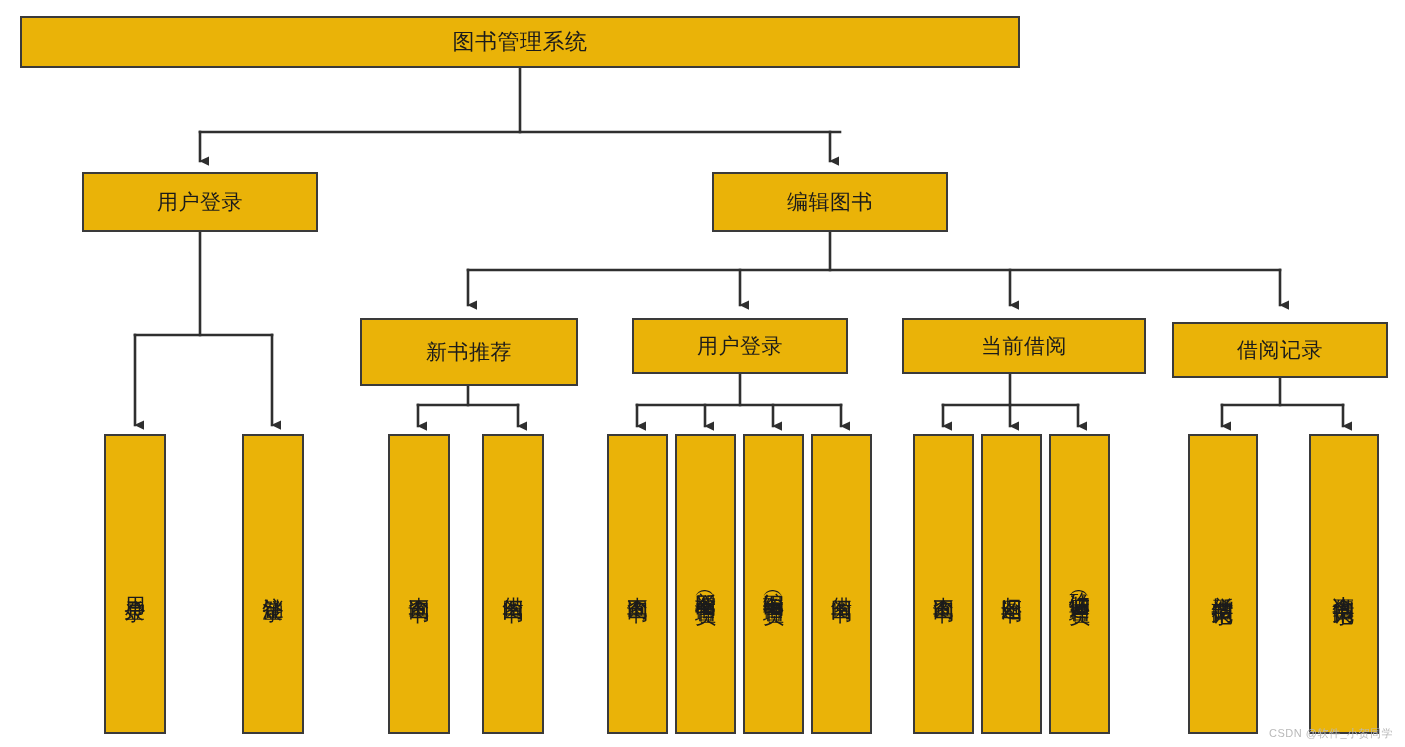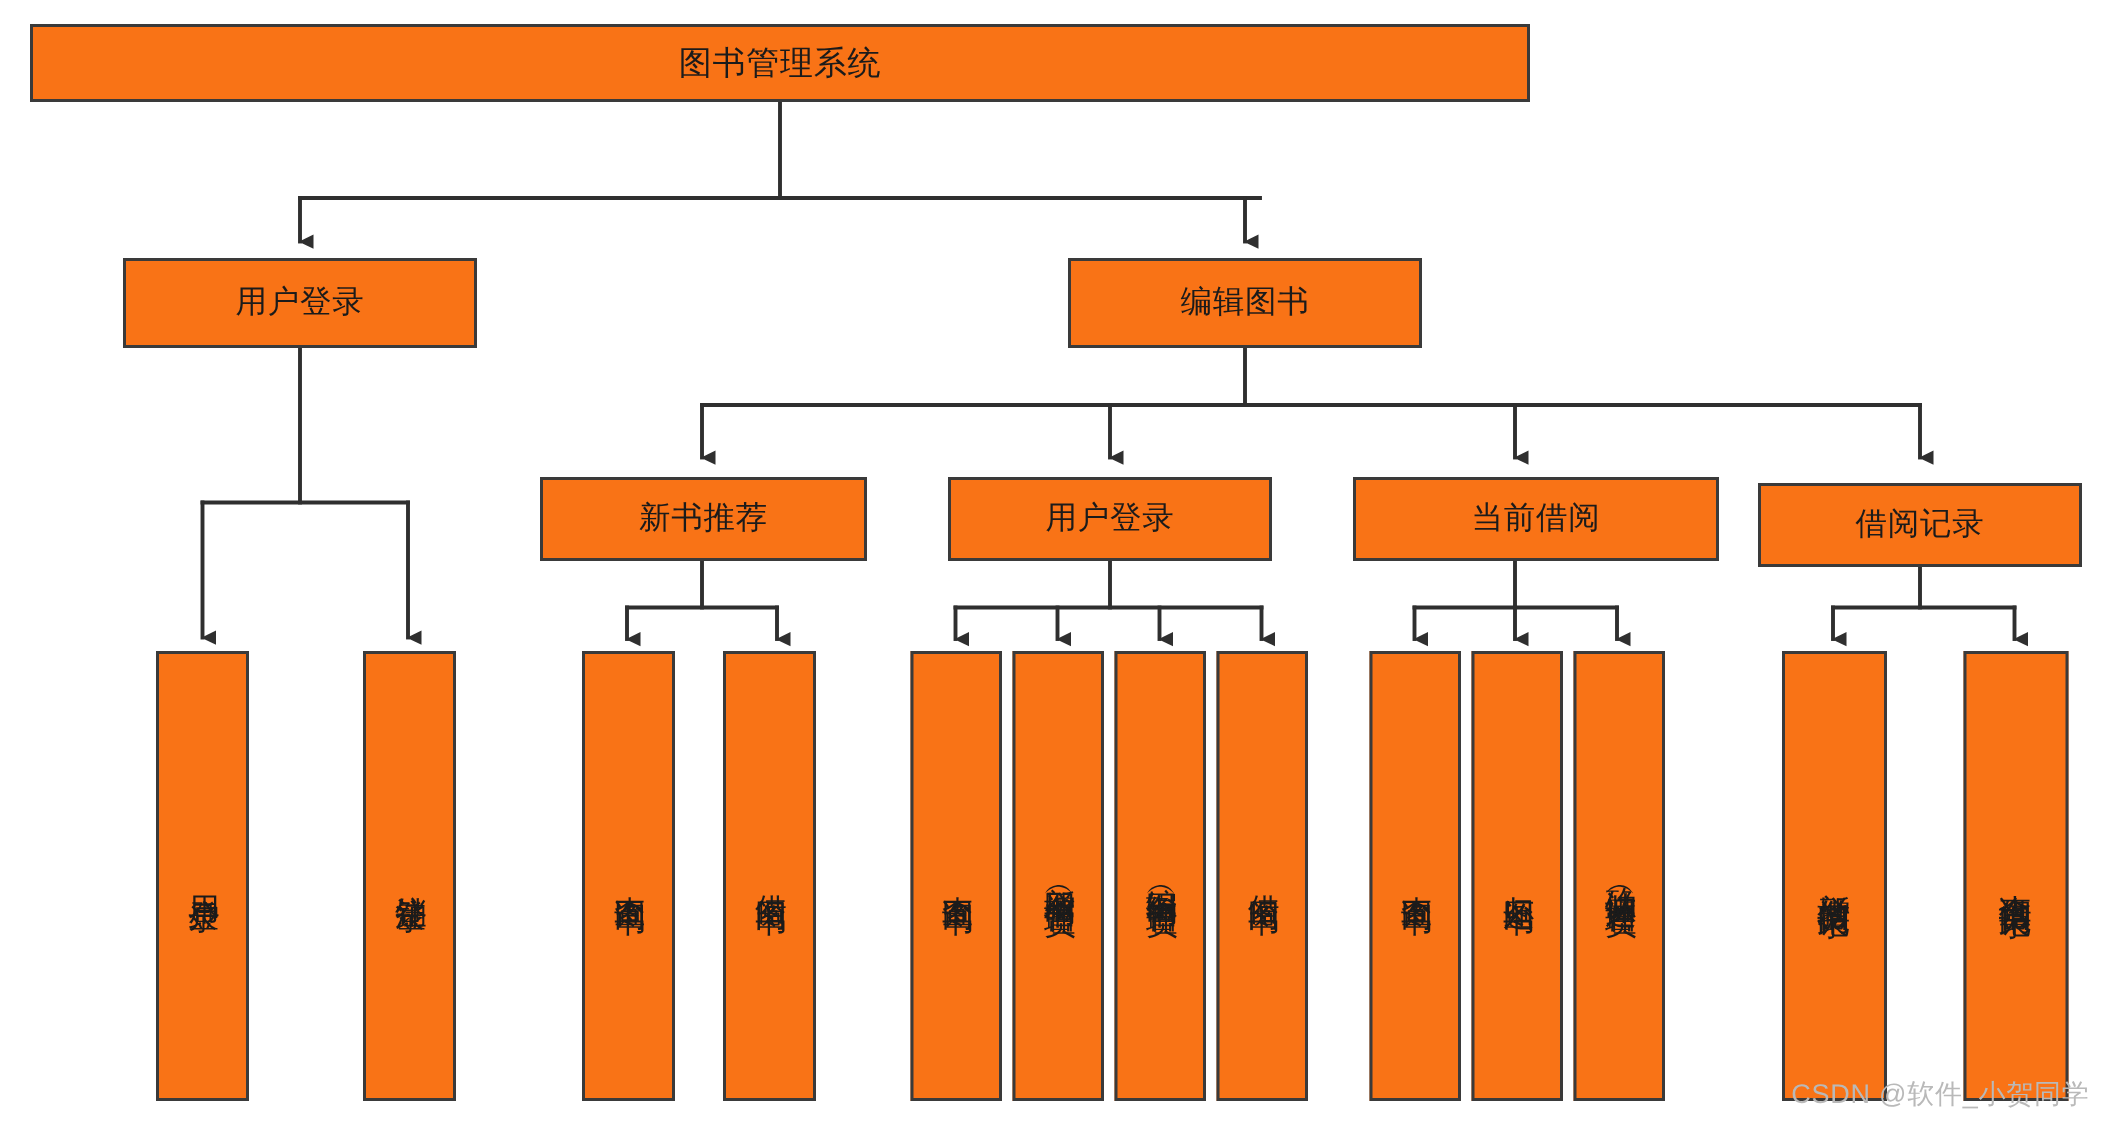--- a/index.html
+++ b/index.html
@@ -21,21 +21,21 @@
     position: absolute;
     left: 0;
     top: 0;
     width: 1405px;
     height: 747px;
     pointer-events: none;
   }
   .node {
     position: absolute;
     box-sizing: border-box;
-    background: #f97316;
+    background: #eab308;
     border: 2.5px solid #3a3a3a;
     display: flex;
     align-items: center;
     justify-content: center;
     color: #1b1b1b;
     z-index: 2;
   }
   .node .label {
     display: block;
     text-align: center;
@@ -65,21 +65,21 @@
     white-space: nowrap;
     max-height: 100%;
   }
   .node.v.wide .label {
     font-size: 22px;
   }
   .watermark {
     position: absolute;
     right: 12px;
     bottom: 6px;
-    font-size: 18px;
+    font-size: 11px;
     color: #b9b9b9;
     letter-spacing: 0.5px;
     z-index: 3;
     white-space: nowrap;
   }
 </style>
 </head>
 <body>
 
 <div id="canvas">
@@ -138,21 +138,21 @@
     <span class="label">图书管理系统</span>
   </div>
 
   <div class="node h" style="left:82px; top:172px; width:236px; height:60px;">
     <span class="label">用户登录</span>
   </div>
   <div class="node h" style="left:712px; top:172px; width:236px; height:60px;">
     <span class="label">编辑图书</span>
   </div>
 
-  <div class="node h" style="left:360px; top:318px; width:218px; height:56px;">
+  <div class="node h" style="left:360px; top:318px; width:218px; height:68px;">
     <span class="label">新书推荐</span>
   </div>
   <div class="node h" style="left:632px; top:318px; width:216px; height:56px;">
     <span class="label">用户登录</span>
   </div>
   <div class="node h" style="left:902px; top:318px; width:244px; height:56px;">
     <span class="label">当前借阅</span>
   </div>
   <div class="node h" style="left:1172px; top:322px; width:216px; height:56px;">
     <span class="label">借阅记录</span>

